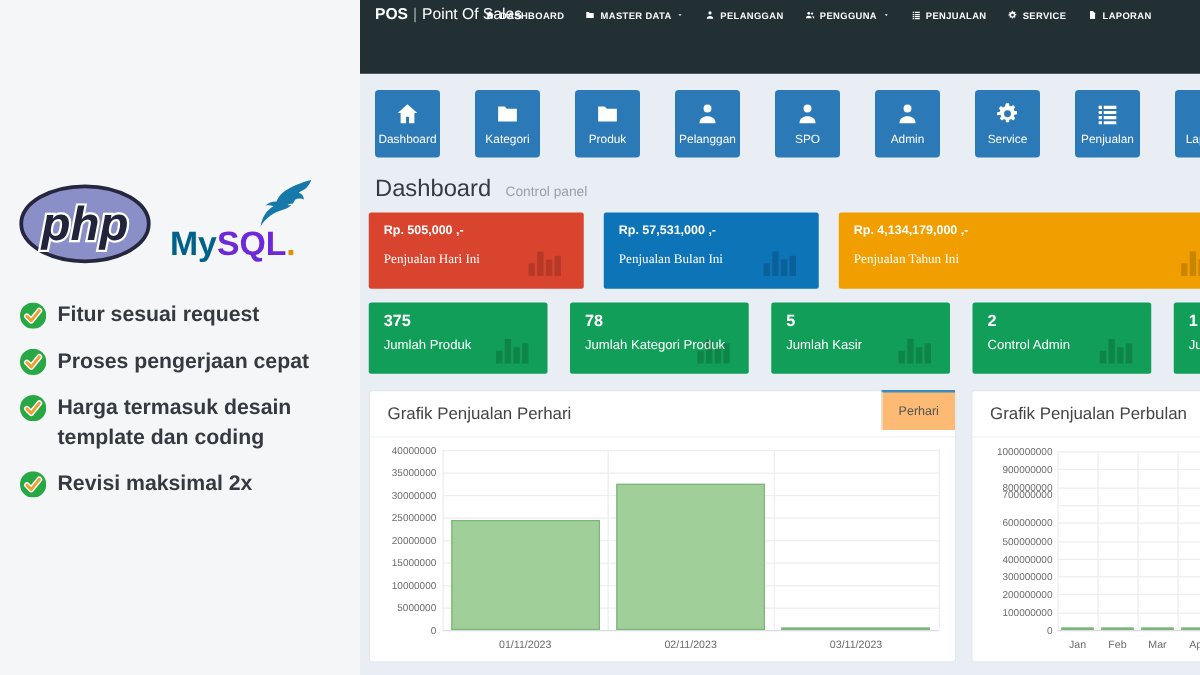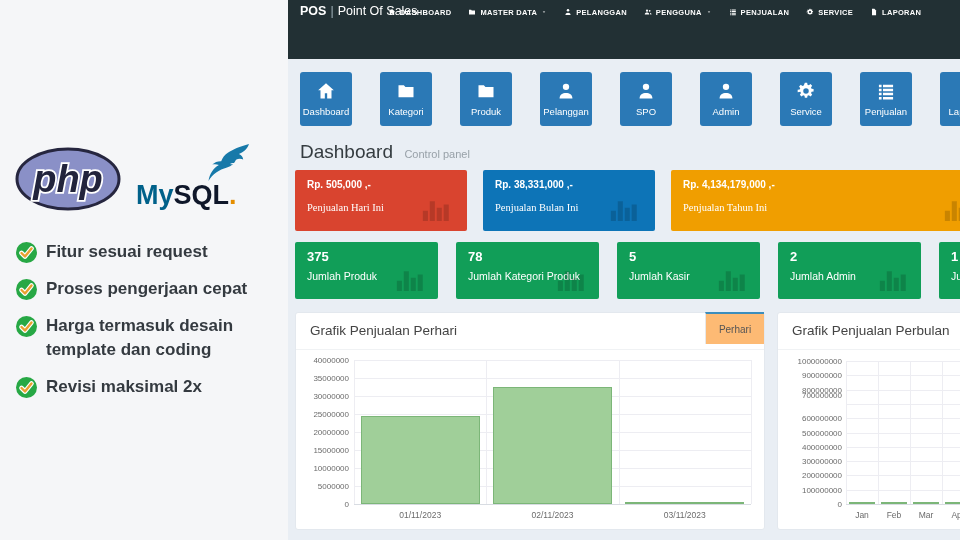--- a/index.html
+++ b/index.html
@@ -4,21 +4,21 @@
 <style>
   html,body{margin:0;padding:0;}
   #stage{position:relative;width:960px;height:540px;overflow:hidden;
          font-family:"Liberation Sans",sans-serif;background:#f5f6f8;}
 
   
   #left-panel{position:absolute;left:0;top:0;width:288px;height:540px;background:#f5f6f8;}
   #php-logo{position:absolute;left:14px;top:146px;}
   #mysql-logo{position:absolute;left:130px;top:144px;width:140px;height:68px;}
   #mysql-text{position:absolute;left:6px;top:36px;font-size:27px;font-weight:bold;letter-spacing:0;}
-  #mysql-text .my{color:#00618a;} #mysql-text .sql{color:#0f172a;} #mysql-text .dot{color:#e48e00;}
+  #mysql-text .my{color:#00618a;} #mysql-text .sql{color:#6d28d9;} #mysql-text .dot{color:#e48e00;}
   #mysql-dolphin{position:absolute;left:70px;top:-2px;}
   #features{position:absolute;left:16px;top:240px;width:256px;}
   .feature{position:relative;padding-left:30px;margin-bottom:13px;color:#343a40;
            font-size:17px;font-weight:600;line-height:24px;}
   .feature svg{position:absolute;left:0;top:2px;}
 
   
   #app{position:absolute;left:288px;top:0;width:672px;height:540px;background:#e9eef4;overflow:hidden;}
 
   
@@ -280,21 +280,21 @@
         <div class="scard" style="left: 7px; top: 170px; width: 172px; background: rgb(217, 68, 47);">
           <div class="val">Rp. 505,000 ,-</div>
           <div class="lbl">Penjualan Hari Ini</div>
           <svg viewBox="0 0 24 24">
             <g fill="currentColor">
               <path d="M2 22.5v-7.2h3.6v7.2zM6.9 22.5V8.6h3.6v13.9zM11.8 22.5v-9.3h3.6v9.3zM16.7 22.5V11h3.6v11.5z"></path>
             </g>
           </svg>
         </div>
         <div class="scard" style="left: 195px; top: 170px; width: 172px; background: rgb(13, 116, 183);">
-          <div class="val">Rp. 38,331,000 ,-</div>
+          <div class="val">Rp. 57,531,000 ,-</div>
           <div class="lbl">Penjualan Bulan Ini</div>
           <svg viewBox="0 0 24 24">
             <g fill="currentColor">
               <path d="M2 22.5v-7.2h3.6v7.2zM6.9 22.5V8.6h3.6v13.9zM11.8 22.5v-9.3h3.6v9.3zM16.7 22.5V11h3.6v11.5z"></path>
             </g>
           </svg>
         </div>
         <div class="scard" style="left: 383px; top: 170px; width: 318px; background: rgb(240, 158, 0);">
           <div class="val">Rp. 4,134,179,000 ,-</div>
           <div class="lbl">Penjualan Tahun Ini</div>
@@ -328,21 +328,21 @@
           <div class="val">5</div>
           <div class="lbl">Jumlah Kasir</div>
           <svg viewBox="0 0 24 24">
             <g fill="currentColor">
               <path d="M2 22.5v-7.2h3.6v7.2zM6.9 22.5V8.6h3.6v13.9zM11.8 22.5v-9.3h3.6v9.3zM16.7 22.5V11h3.6v11.5z"></path>
             </g>
           </svg>
         </div>
         <div class="ccard" style="left: 490px; background: rgb(17, 158, 88);">
           <div class="val">2</div>
-          <div class="lbl">Jumlah Admin</div>
+          <div class="lbl">Control Admin</div>
           <svg viewBox="0 0 24 24">
             <g fill="currentColor">
               <path d="M2 22.5v-7.2h3.6v7.2zM6.9 22.5V8.6h3.6v13.9zM11.8 22.5v-9.3h3.6v9.3zM16.7 22.5V11h3.6v11.5z"></path>
             </g>
           </svg>
         </div>
         <div class="ccard" style="left: 651px; background: rgb(17, 158, 88);">
           <div class="val">1</div>
           <div class="lbl">Jum</div>
         </div>

